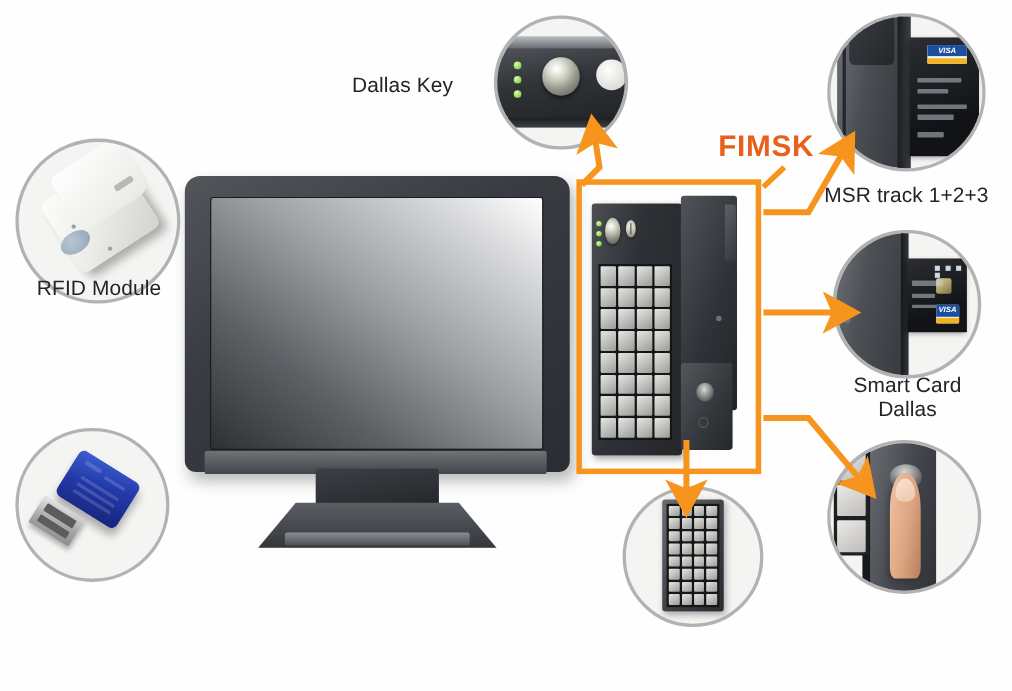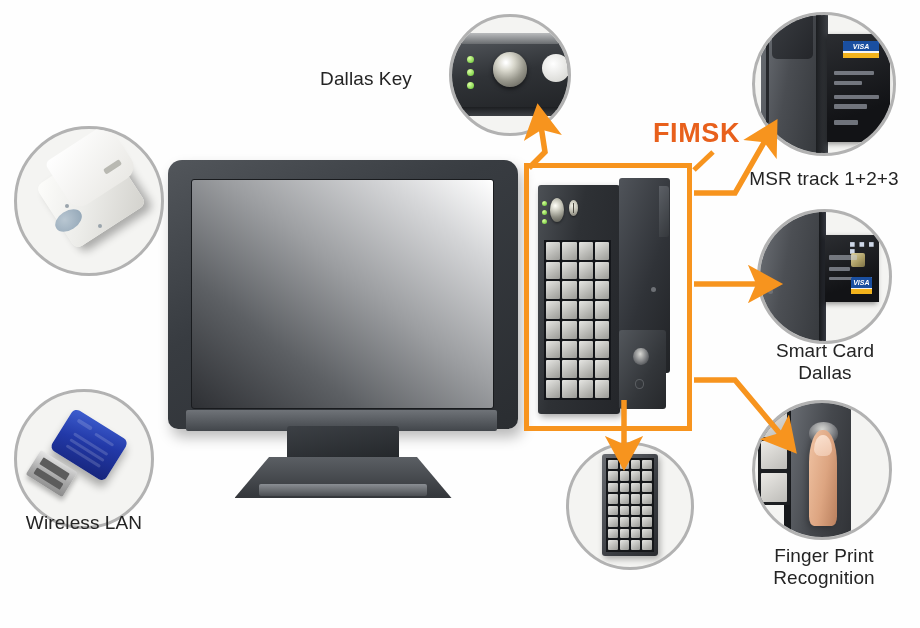--- a/index.html
+++ b/index.html
@@ -157,37 +157,37 @@
     <div class="inner">
       <div class="rfid-body"></div>
       <div class="rfid-top"></div>
       <div class="rfid-led"></div>
       <div class="rfid-dot" style="left:33%;top:52%;"></div>
       <div class="rfid-dot" style="left:56%;top:66%;"></div>
       <div style="position:absolute;left:60%;top:24%;width:13%;height:4%;
                   background:#b9b9b2;border-radius:2px;transform:rotate(-33deg);"></div>
     </div>
   </div>
+  <div class="label" style="left:0px;top:252px;width:180px;">RFID Module</div>
 
   <div class="bubble" style="left:14px;top:389px;width:140px;height:140px;">
     <div class="inner">
       <div class="usb-body">
         <div class="usb-rib" style="left:14%;top:14%;width:26%;height:9%;"></div>
         <div class="usb-rib" style="left:48%;top:20%;width:34%;height:7%;"></div>
         <div class="usb-rib" style="left:20%;top:44%;width:62%;height:6%;"></div>
         <div class="usb-rib" style="left:20%;top:58%;width:62%;height:6%;"></div>
         <div class="usb-rib" style="left:20%;top:72%;width:62%;height:6%;"></div>
       </div>
       <div class="usb-metal">
         <i></i>
           <i class="b"></i>
       </div>
     </div>
   </div>
-  <div class="label" style="left:0px;top:512px;width:168px;">Wireless LAN</div>
 
   <div class="bubble" style="left:449px;top:14px;width:122px;height:122px;">
     <div class="inner">
       <div style="position:absolute;left:-6%;top:22%;width:112%;height:58%;
                   background:linear-gradient(170deg,#51555a,#303337 45%,#212326);"></div>
       <div style="position:absolute;left:-6%;top:14%;width:112%;height:9%;
                   background:linear-gradient(180deg,#b9bbbd,#6a6d70);"></div>
       <div style="position:absolute;left:35%;top:30%;width:30%;height:30%;
                   background:radial-gradient(circle at 38% 30%,#ffffff 3%,#d9d8cd 26%,#96958a 58%,#54534c 100%);
                   border-radius:50%;box-shadow:0 2px 4px rgba(0,0,0,.55);"></div>
@@ -258,22 +258,20 @@
         <span></span>
           <span></span>
           <span></span>
       </div>
       <div class="fp-sensor"></div>
       <div class="finger">
         <div class="nail"></div>
       </div>
     </div>
   </div>
-  <div class="label" style="left:744px;top:545px;width:160px;">Finger Print
-Recognition</div>
 
   <div class="bubble" style="left:566px;top:442px;width:128px;height:128px;">
     <div class="inner">
       <div class="pk-frame">
         <div class="pk-grid" id="pk-grid">
             <div class="key"></div>
             <div class="key"></div>
             <div class="key"></div>
             <div class="key"></div>
             <div class="key"></div>

